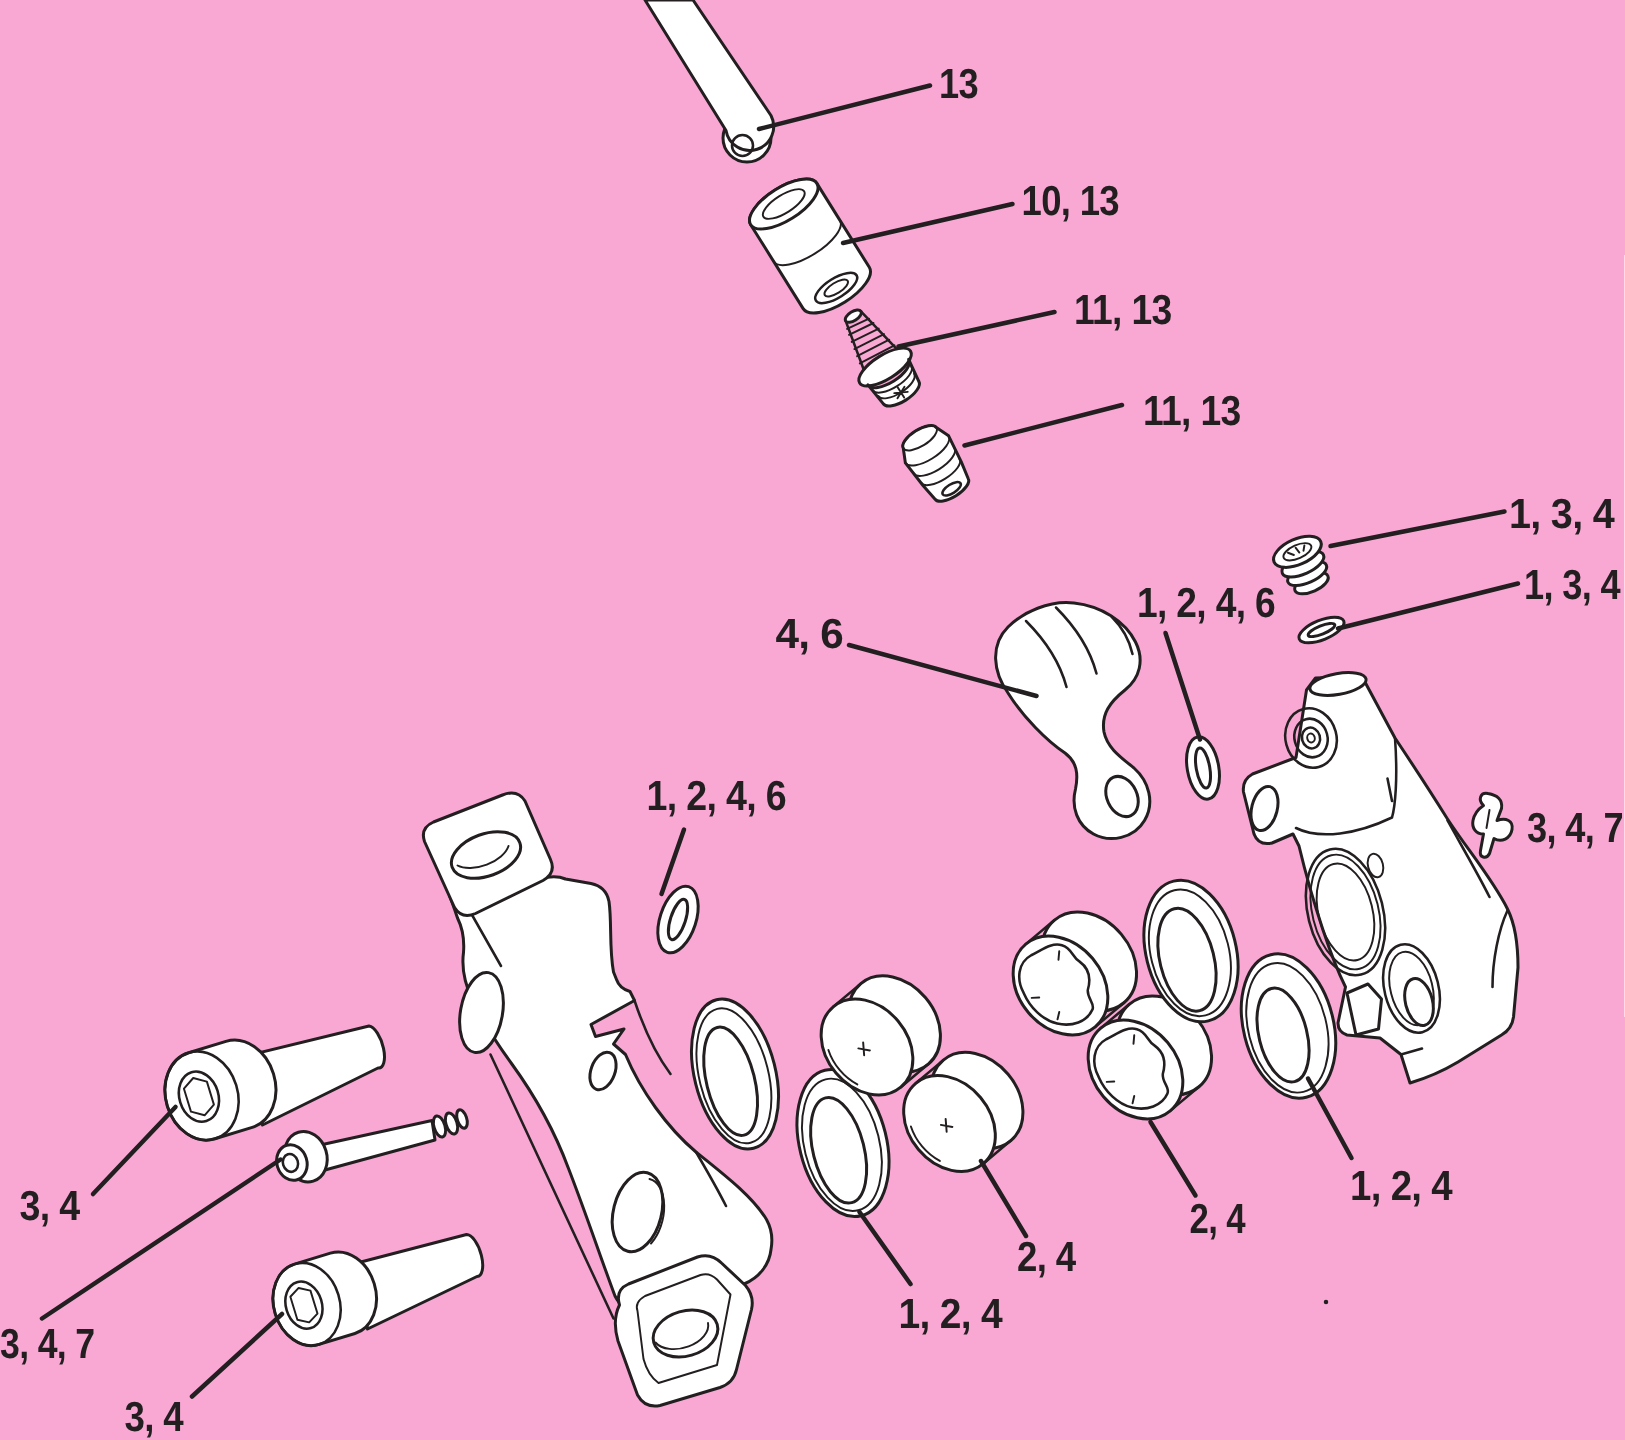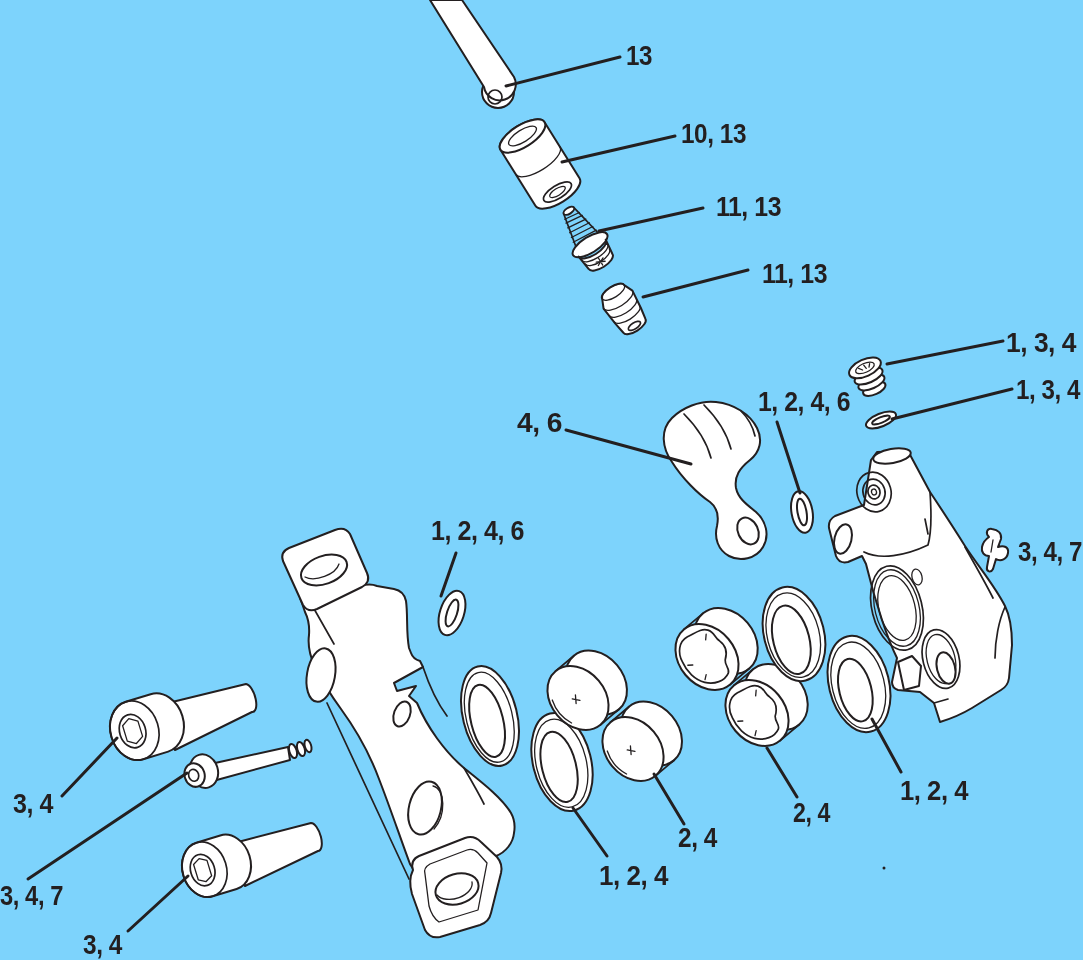--- a/index.html
+++ b/index.html
@@ -1,16 +1,16 @@
 <!DOCTYPE html>
 <html><head>
 <meta charset="utf-8">
 <style>
   html,body{margin:0;padding:0;background:#ffffff;}
-  #stage{position:relative;width:1083px;height:960px;background:#7dd3fc;overflow:hidden;}
+  #stage{position:relative;width:1083px;height:960px;background:#f9a8d4;overflow:hidden;}
   svg{display:block;}
   .fw{fill:#ffffff;stroke:#231f20;stroke-width:2;stroke-linejoin:round;stroke-linecap:round;}
   .ln{fill:none;stroke:#231f20;stroke-width:1.7;stroke-linejoin:round;stroke-linecap:round;}
   .thin{fill:none;stroke:#231f20;stroke-width:1.3;stroke-linejoin:round;stroke-linecap:round;}
   .ldr{stroke:#231f20;stroke-width:3;stroke-linecap:round;}
   .lbl{font-family:"Liberation Sans","DejaVu Sans",sans-serif;font-weight:bold;font-size:28px;fill:#231f20;letter-spacing:-0.5px;}
 </style>
 </head>
 <body>
 

